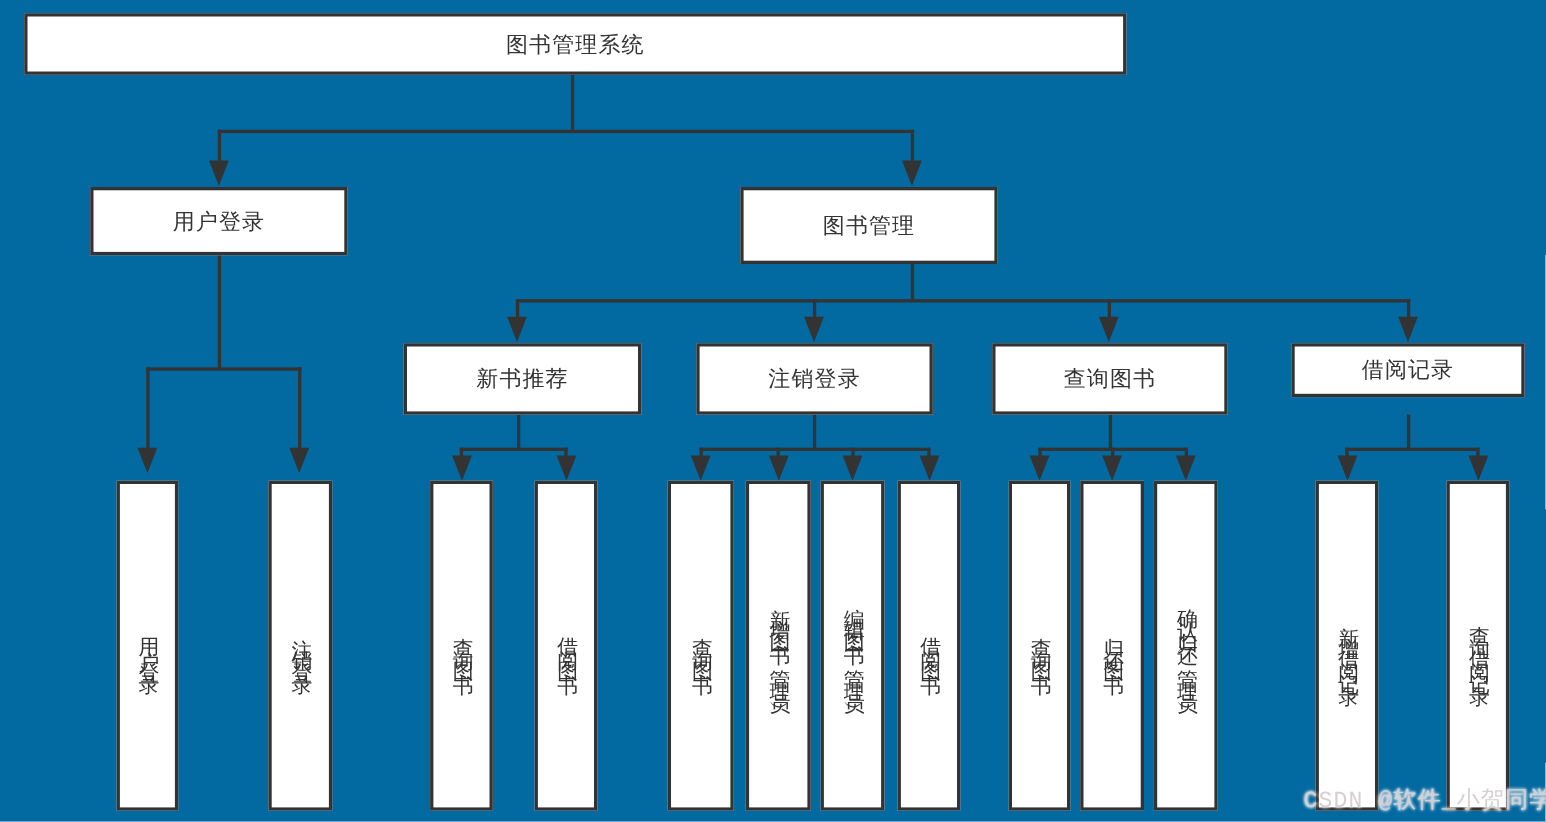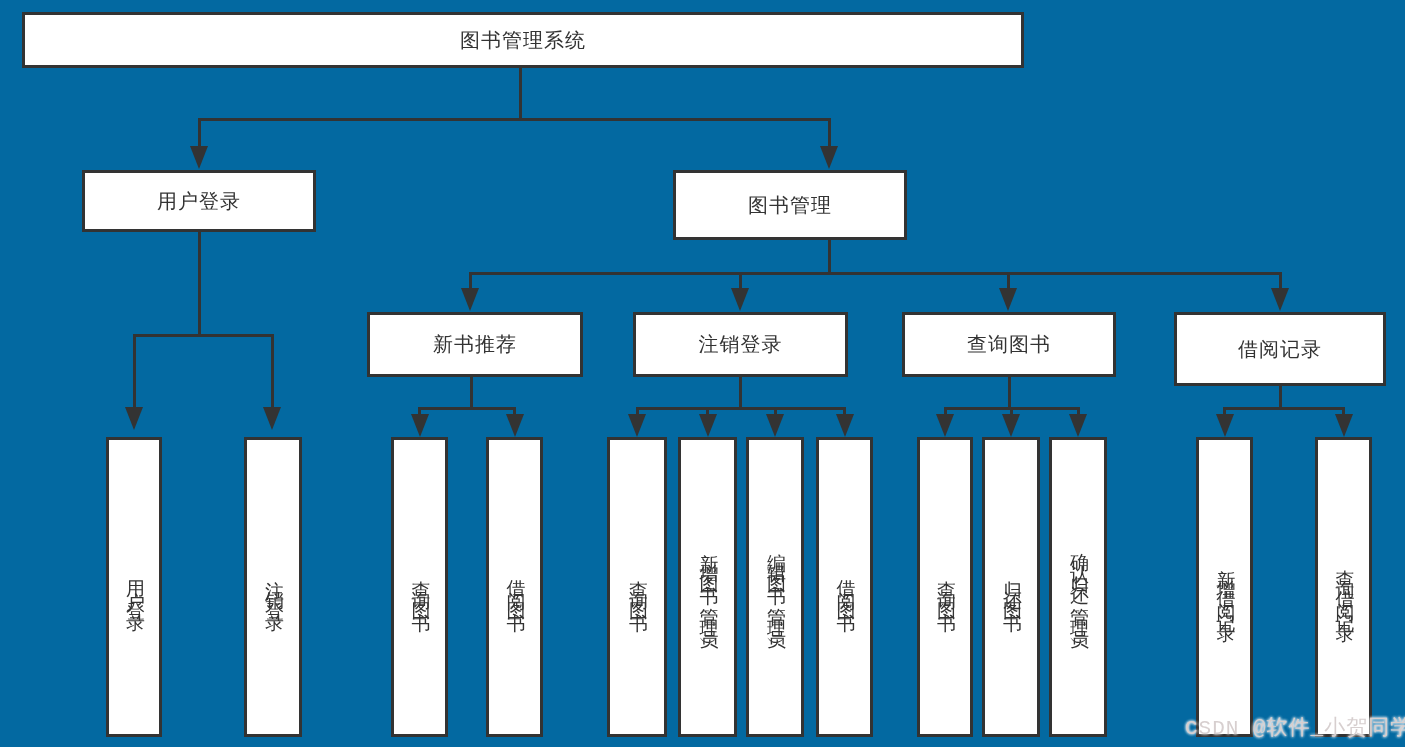--- a/index.html
+++ b/index.html
@@ -94,21 +94,21 @@
   <div class="arrow" style="left:1335px;top:414px"></div>
 
   <div class="box" style="left:22px;top:12px;width:1002px;height:56px">图书管理系统</div>
 
   <div class="box" style="left:82px;top:170px;width:234px;height:62px">用户登录</div>
   <div class="box" style="left:673px;top:170px;width:234px;height:70px">图书管理</div>
 
   <div class="box" style="left:367px;top:312px;width:216px;height:65px">新书推荐</div>
   <div class="box" style="left:633px;top:312px;width:215px;height:65px">注销登录</div>
   <div class="box" style="left:902px;top:312px;width:214px;height:65px">查询图书</div>
-  <div class="box" style="left:1174px;top:312px;width:212px;height:74px">借阅记录</div>
+  <div class="box" style="left:1174px;top:312px;width:212px;height:49px">借阅记录</div>
 
   <div class="box vbox" style="left:106px;top:437px;width:56px;height:300px">用户登录</div>
   <div class="box vbox" style="left:244px;top:437px;width:58px;height:300px">注销登录</div>
 
   <div class="box vbox" style="left:391px;top:437px;width:57px;height:300px">查询图书</div>
   <div class="box vbox" style="left:486px;top:437px;width:57px;height:300px">借阅图书</div>
 
   <div class="box vbox" style="left:607px;top:437px;width:60px;height:300px">查询图书</div>
   <div class="box vbox" style="left:678px;top:437px;width:59px;height:300px">新增图书（管理员）</div>
   <div class="box vbox" style="left:746px;top:437px;width:58px;height:300px">编辑图书（管理员）</div>

